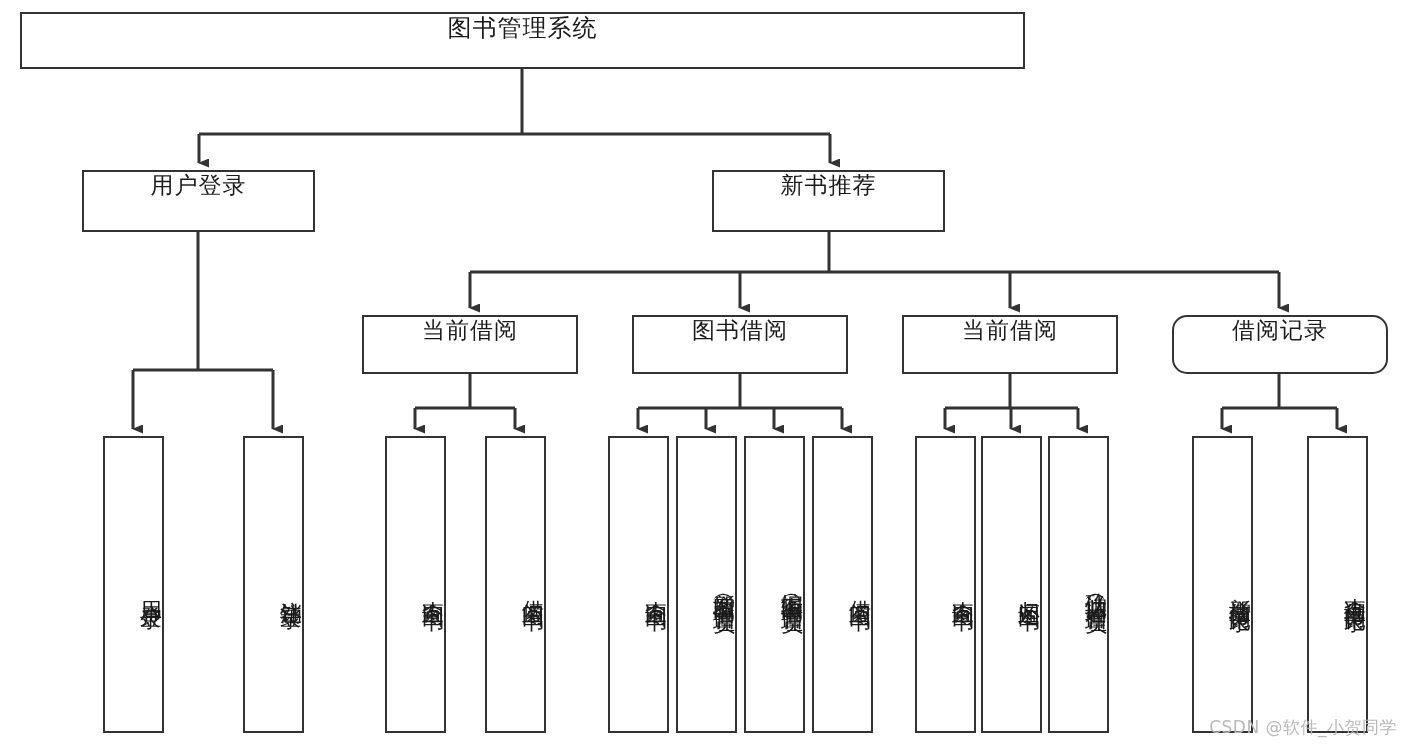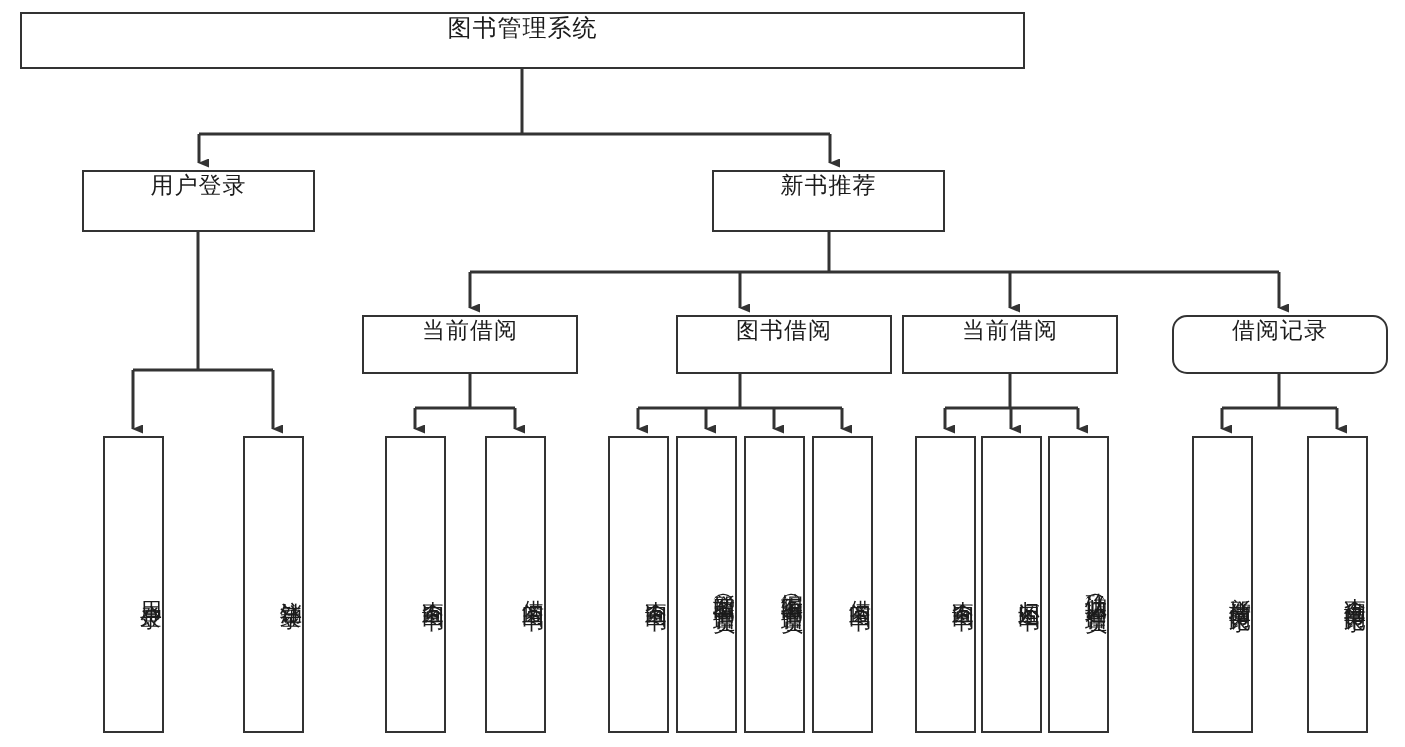--- a/index.html
+++ b/index.html
@@ -129,21 +129,21 @@
   <div class="node horiz" style="left:82px; top:170px; width:233px; height:62px;">
     <span>用户登录</span>
   </div>
   <div class="node horiz" style="left:712px; top:170px; width:233px; height:62px;">
     <span>新书推荐</span>
   </div>
 
   <div class="node horiz" style="left:362px; top:315px; width:216px; height:59px;">
     <span>当前借阅</span>
   </div>
-  <div class="node horiz" style="left:632px; top:315px; width:216px; height:59px;margin-left:44px;">
+  <div class="node horiz" style="left:632px; top:315px; width:216px; height:59px;">
     <span>图书借阅</span>
   </div>
   <div class="node horiz" style="left:902px; top:315px; width:216px; height:59px;">
     <span>当前借阅</span>
   </div>
   <div class="node horiz" style="left:1172px; top:315px; width:216px; height:59px;border-radius:15px;">
     <span>借阅记录</span>
   </div>
 
   <div class="node vert" style="left:103px; top:436px; width:61px; height:297px;">
@@ -183,14 +183,15 @@
     <span>确认归还（管理员）</span>
   </div>
 
   <div class="node vert" style="left:1192px; top:436px; width:61px; height:297px;">
     <span>新增借阅记录</span>
   </div>
   <div class="node vert" style="left:1307px; top:436px; width:61px; height:297px;">
     <span>查询借阅记录</span>
   </div>
 
+  <div id="watermark">CSDN @软件_小贺同学</div>
 
 </div>
 
 </body></html>

